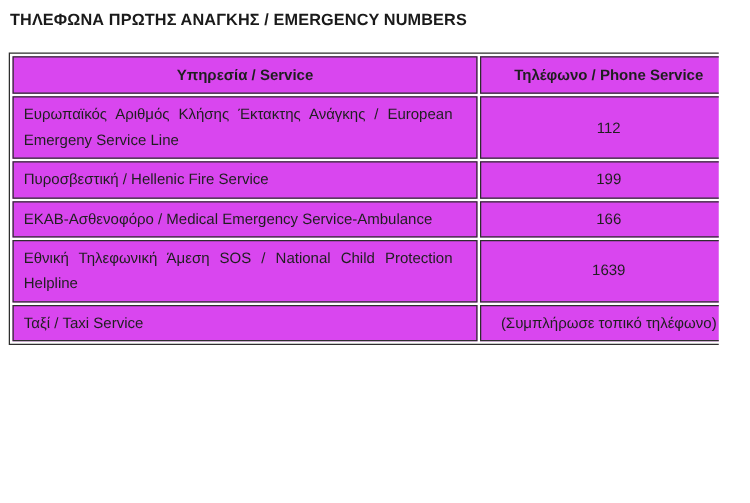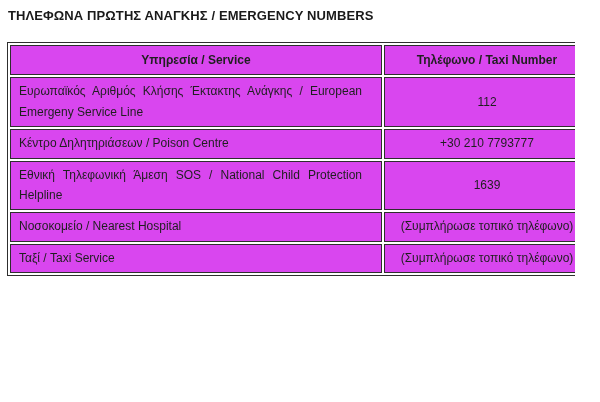--- a/index.html
+++ b/index.html
@@ -65,39 +65,39 @@
   <div class="doc-title">ΤΗΛΕΦΩΝΑ ΠΡΩΤΗΣ ΑΝΑΓΚΗΣ / EMERGENCY NUMBERS</div>
 
   <table class="emergency-table">
     <colgroup>
       <col style="width: 372px;">
       <col style="width: 206px;">
     </colgroup>
     <thead>
       <tr>
         <th>Υπηρεσία / Service</th>
-        <th>Τηλέφωνο / Taxi Number</th>
+        <th>Τηλέφωνο / Phone Service</th>
       </tr>
     </thead>
     <tbody>
       <tr>
         <td class="service-cell">Ευρωπαϊκός Αριθμός Κλήσης Έκτακτης Ανάγκης / European Emergeny Service Line</td>
         <td class="phone-cell">112</td>
       </tr>
       <tr>
-        <td class="service-cell">Κέντρο Δηλητηριάσεων / Poison Centre</td>
-        <td class="phone-cell">+30 210 7793777</td>
+        <td class="service-cell">Πυροσβεστική / Hellenic Fire Service</td>
+        <td class="phone-cell">199</td>
+      </tr>
+      <tr>
+        <td class="service-cell">ΕΚΑΒ-Ασθενοφόρο / Medical Emergency Service-Ambulance</td>
+        <td class="phone-cell">166</td>
       </tr>
       <tr>
         <td class="service-cell">Εθνική Τηλεφωνική Άμεση SOS / National Child Protection Helpline</td>
         <td class="phone-cell">1639</td>
-      </tr>
-      <tr>
-        <td class="service-cell">Νοσοκομείο / Nearest Hospital</td>
-        <td class="phone-cell">(Συμπλήρωσε τοπικό τηλέφωνο)</td>
       </tr>
       <tr>
         <td class="service-cell">Ταξί / Taxi Service</td>
         <td class="phone-cell">(Συμπλήρωσε τοπικό τηλέφωνο)</td>
       </tr>
     </tbody>
   </table>
 
 </div>
 

